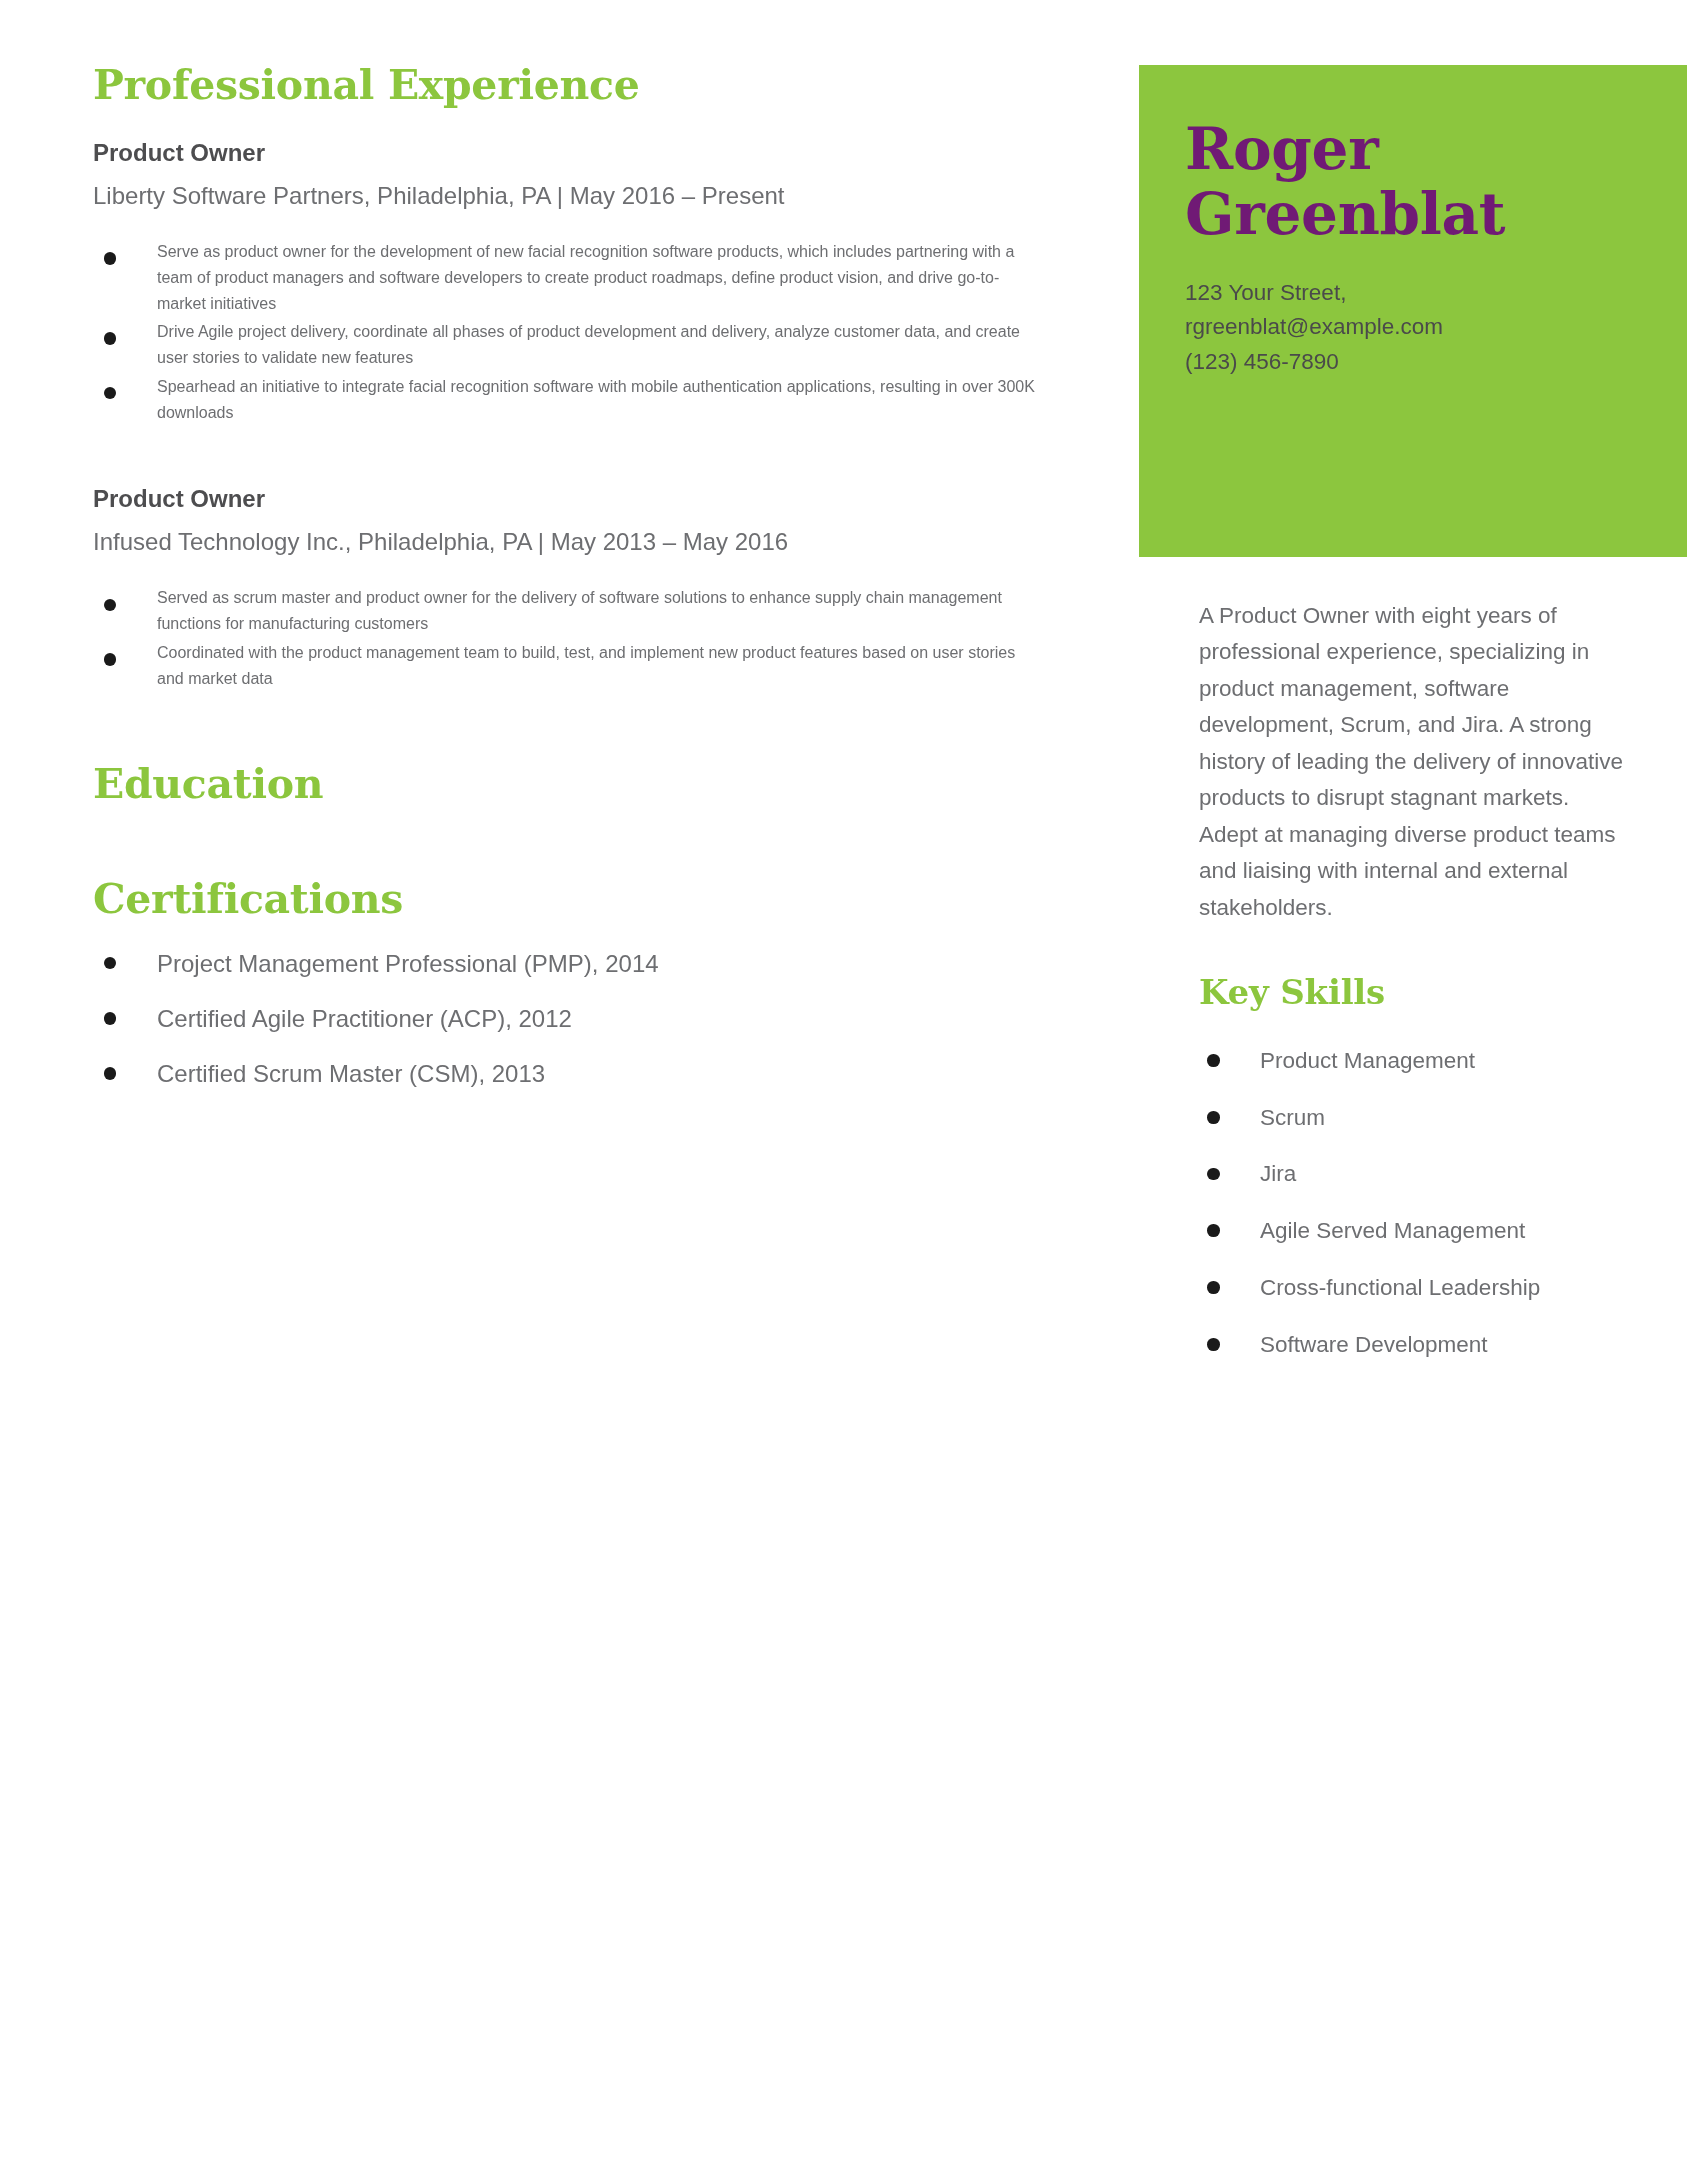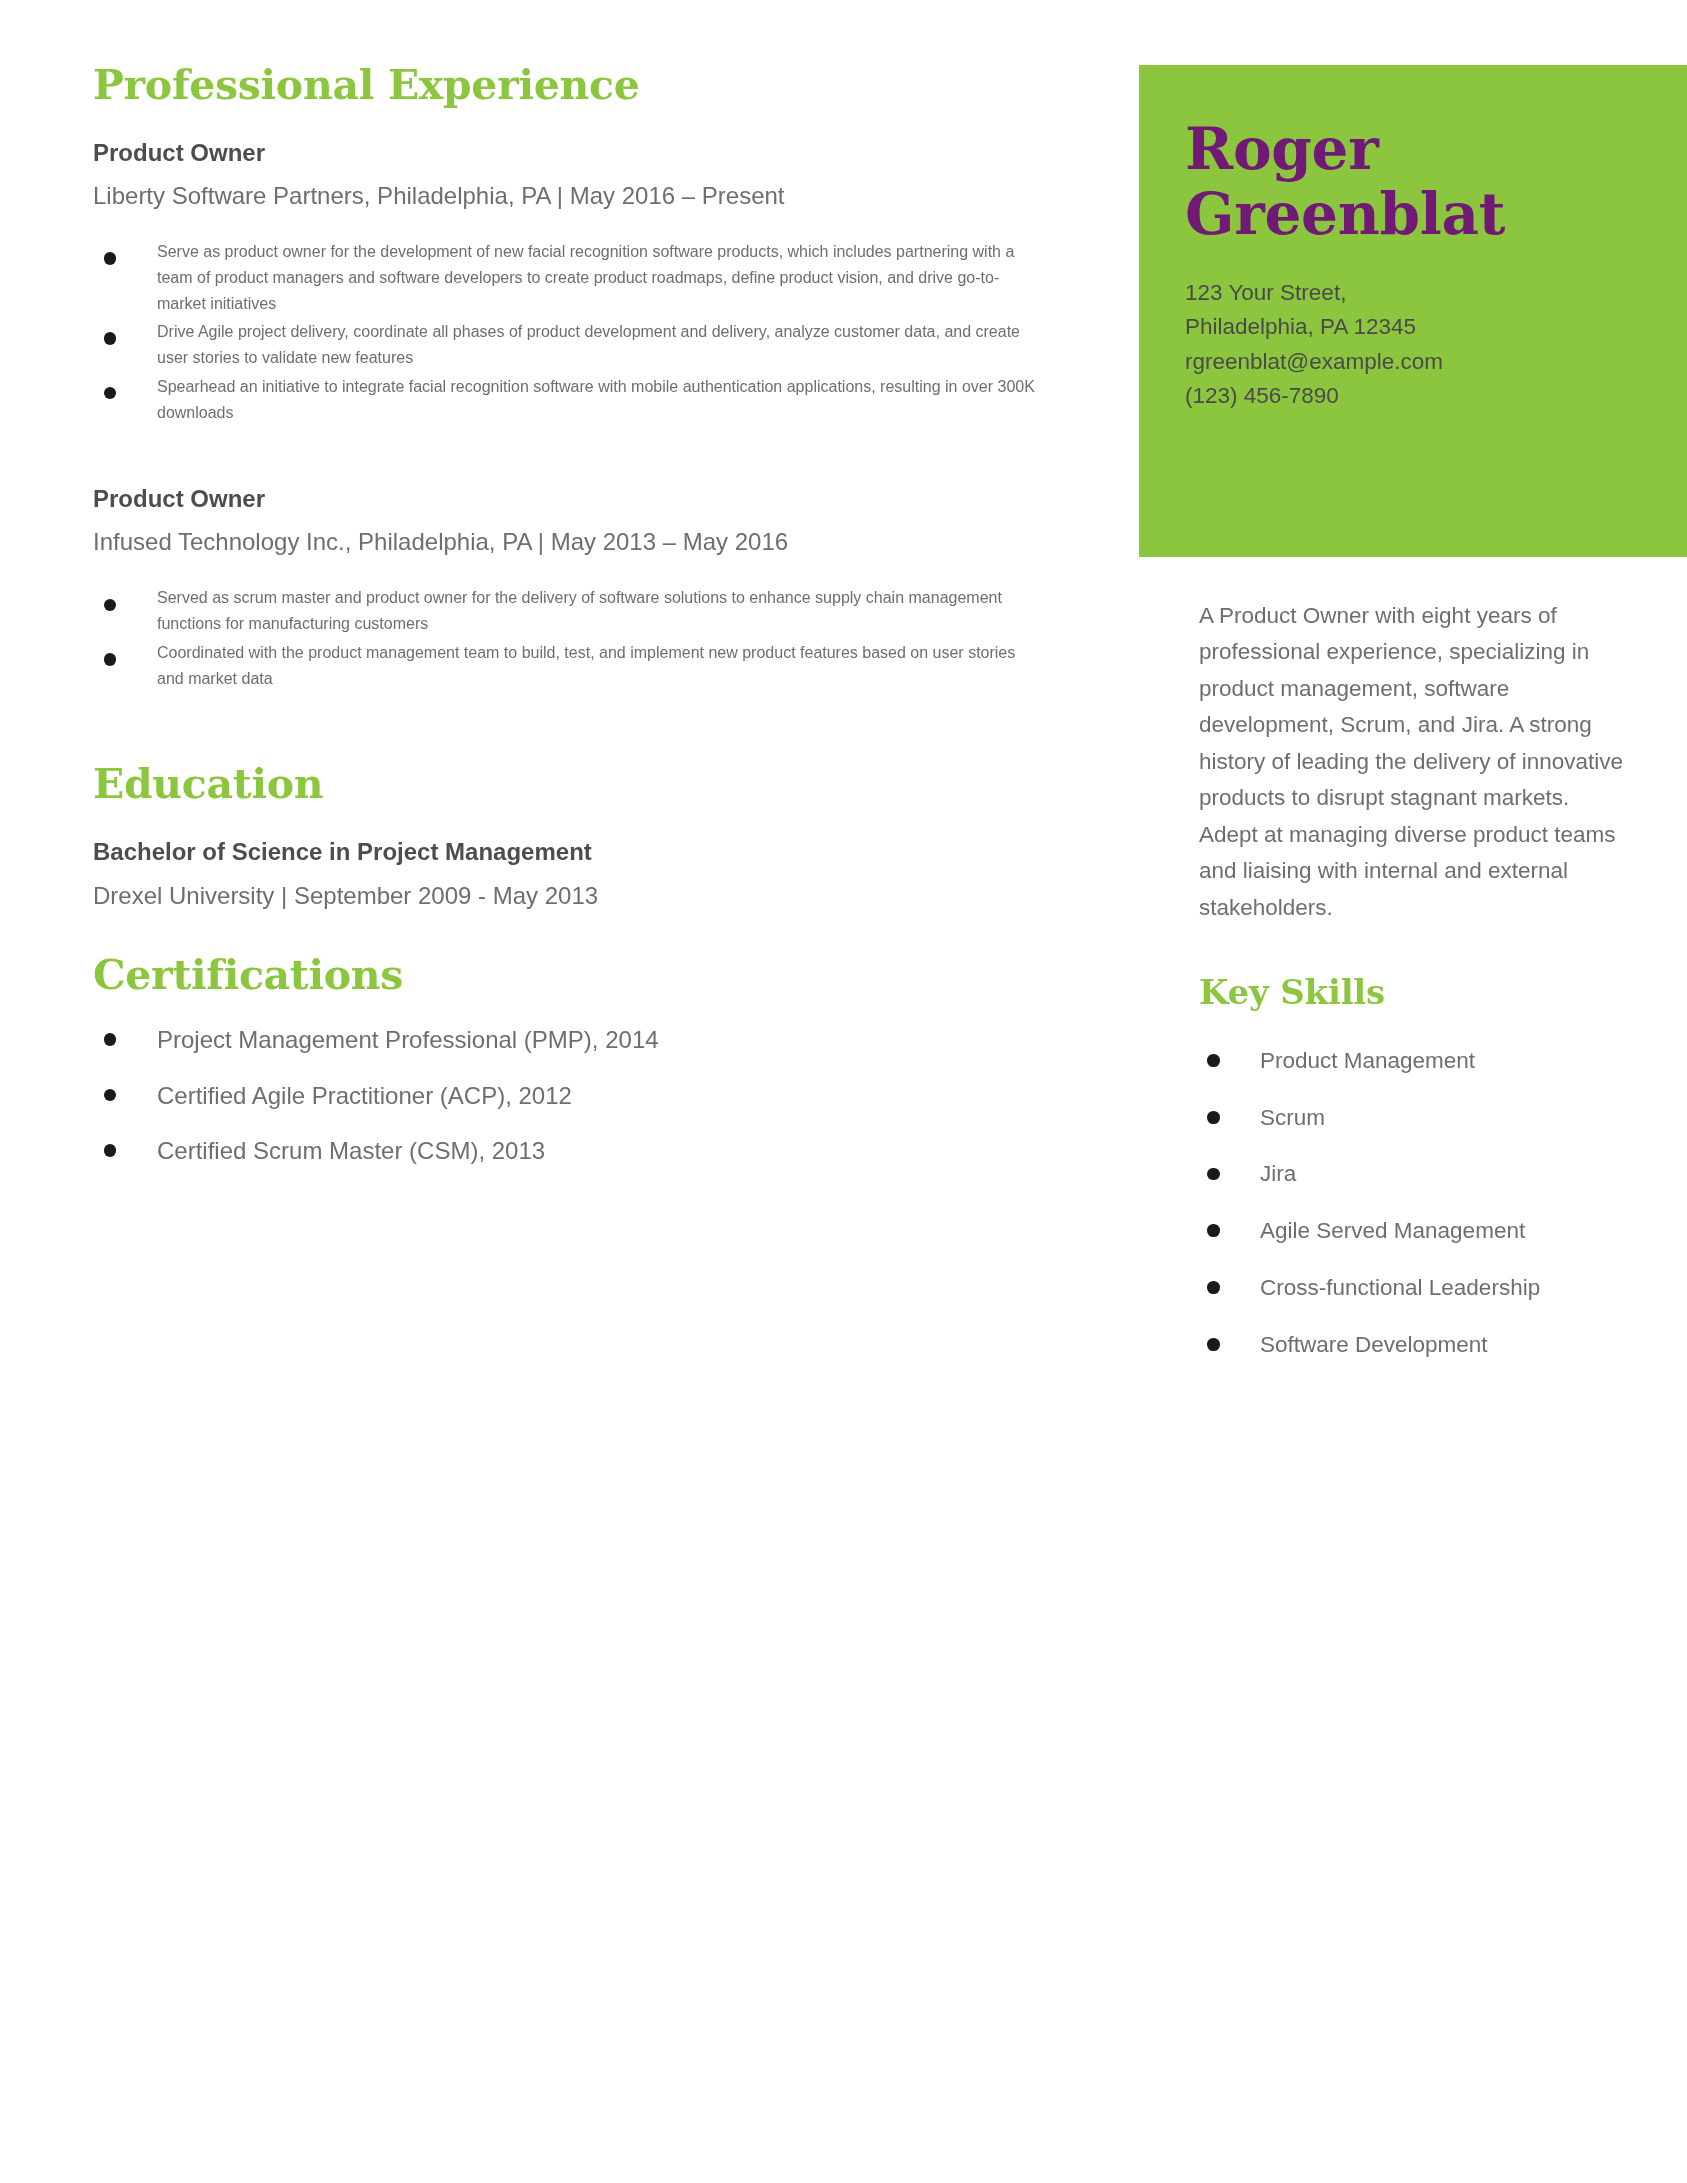--- a/index.html
+++ b/index.html
@@ -231,24 +231,20 @@
         <li>
           <span class="dot"></span>
           <span>Coordinated with the product management team to build, test, and implement new product features based on user stories and market data</span>
         </li>
       </ul>
     </div>
 
     <div class="gap-lg"></div>
 
     <h1 class="section-heading">Education</h1>
-    <div class="edu-block">
-      <div class="edu-degree">Bachelor of Science in Project Management</div>
-      <div class="edu-school">Drexel University | September 2009 - May 2013</div>
-    </div>
 
     <div class="gap-lg"></div>
 
     <h1 class="section-heading">Certifications</h1>
     <ul class="cert-list">
       <li>
         <span class="dot"></span>
         <span>Project Management Professional (PMP), 2014</span>
       </li>
       <li>
@@ -264,21 +260,20 @@
 
   <div class="side-col">
 
     <div class="name-card">
       <div class="name">
         <div>Roger</div>
         <div>Greenblat</div>
       </div>
       <div class="contact">
         <div>123 Your Street,</div>
-        <div>Philadelphia, PA 12345</div>
         <div>rgreenblat@example.com</div>
         <div>(123) 456-7890</div>
       </div>
     </div>
 
     <div class="side-body">
       <p class="summary">A Product Owner with eight years of professional experience, specializing in product management, software development, Scrum, and Jira.  A strong history of leading the delivery of innovative products to disrupt stagnant markets. Adept at managing diverse product teams and liaising with internal and external stakeholders.</p>
 
       <h2 class="side-heading">Key Skills</h2>
 

